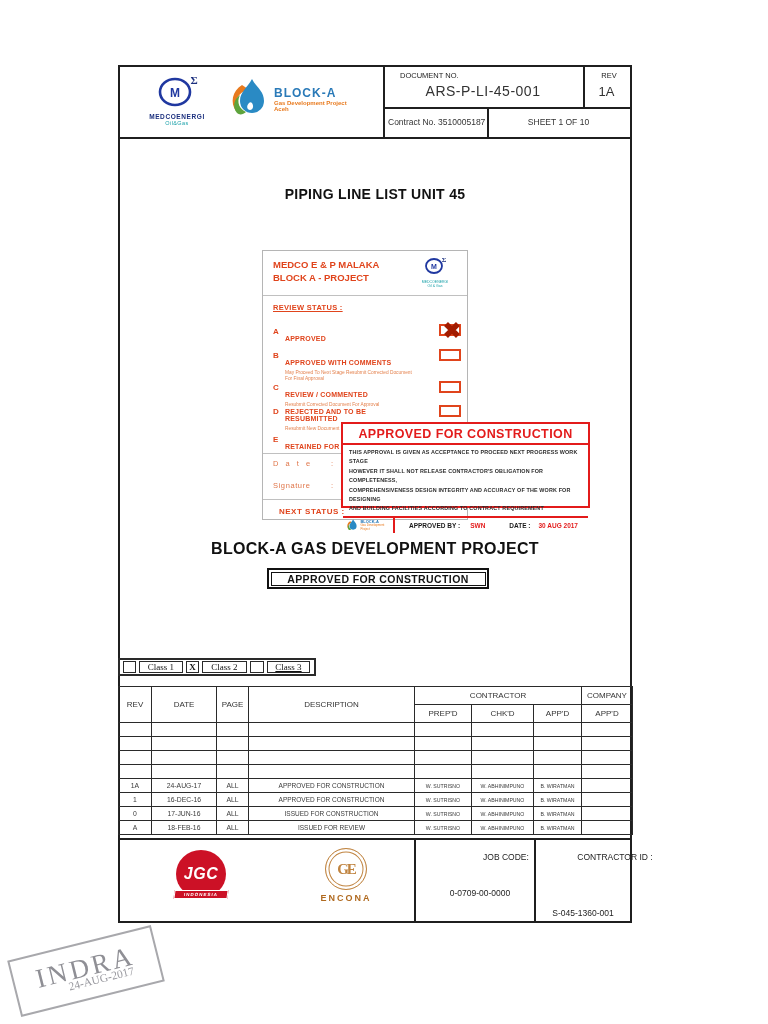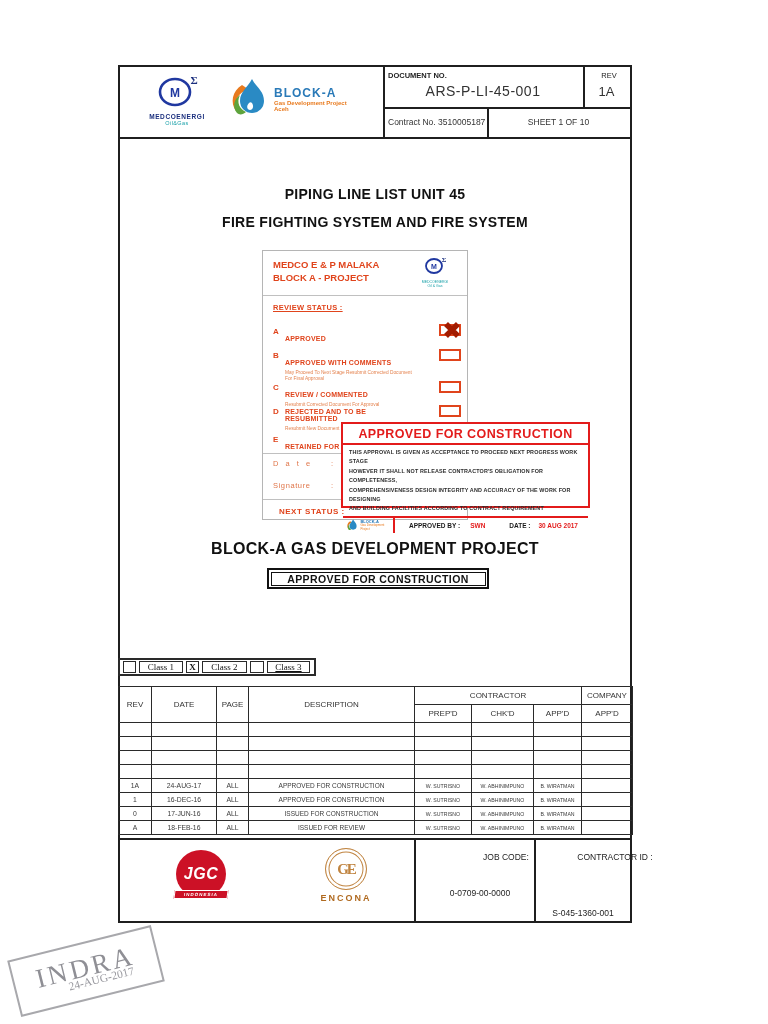--- a/index.html
+++ b/index.html
@@ -140,30 +140,29 @@
         <path d="M24 2 C28 10 36 14 36 24 A12 12 0 0 1 12 24 C12 15 19 11 24 2 Z" fill="#2a8ac4"></path>
         <path d="M24 26 C26 29 25 33 22 33 C19 33 18 29 21 26 C22 25 23 25 24 26 Z" fill="#ffffff"></path>
       </svg>
       <div class="blocka-text">
         <div class="blocka-title">BLOCK-A</div>
         <div class="blocka-l2">Gas Development Project</div>
         <div class="blocka-l3">Aceh</div>
       </div>
     </div>
 
-    <div class="abs hdr-label" style="left:268px; top:4px;font-weight:bold;">DOCUMENT NO.</div>
+    <div class="abs hdr-label" style="left:280px; top:4px;">DOCUMENT NO.</div>
     <div class="abs doc-no" style="left:263px; top:16px; width:200px;">ARS-P-LI-45-001</div>
     <div class="abs hdr-label" style="left:468px; top:4px; width:42px; text-align:center;">REV</div>
     <div class="abs rev-val" style="left:463px; top:17px; width:47px;">1A</div>
     <div class="abs contract" style="left:268px; top:50px;">Contract No. 3510005187</div>
     <div class="abs sheet" style="left:367px; top:50px; width:143px;">SHEET 1 OF 10</div>
   </div>
 
   <div class="title1">PIPING LINE LIST UNIT 45</div>
-  <div class="title2">FIRE FIGHTING SYSTEM AND FIRE SYSTEM</div>
 
   <div class="review-box">
     <div class="rb-company">
       <div class="rb-co1">MEDCO E &amp; P MALAKA</div>
       <div class="rb-co2">BLOCK A - PROJECT</div>
     </div>
     <div class="rb-logo">
       <svg width="26" height="20" viewBox="0 0 26 20">
         <ellipse cx="12" cy="10" rx="8" ry="7" fill="none" stroke="#2038a0" stroke-width="1.8"></ellipse>
         <text x="12" y="13" text-anchor="middle" font-size="7" font-weight="bold" fill="#2038a0" font-family="Liberation Sans, sans-serif">M</text>

